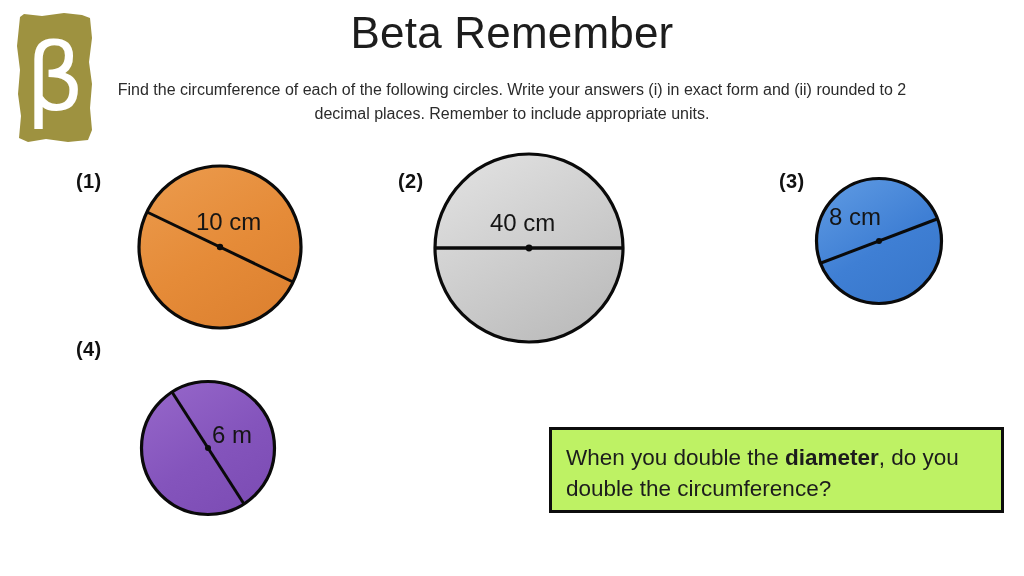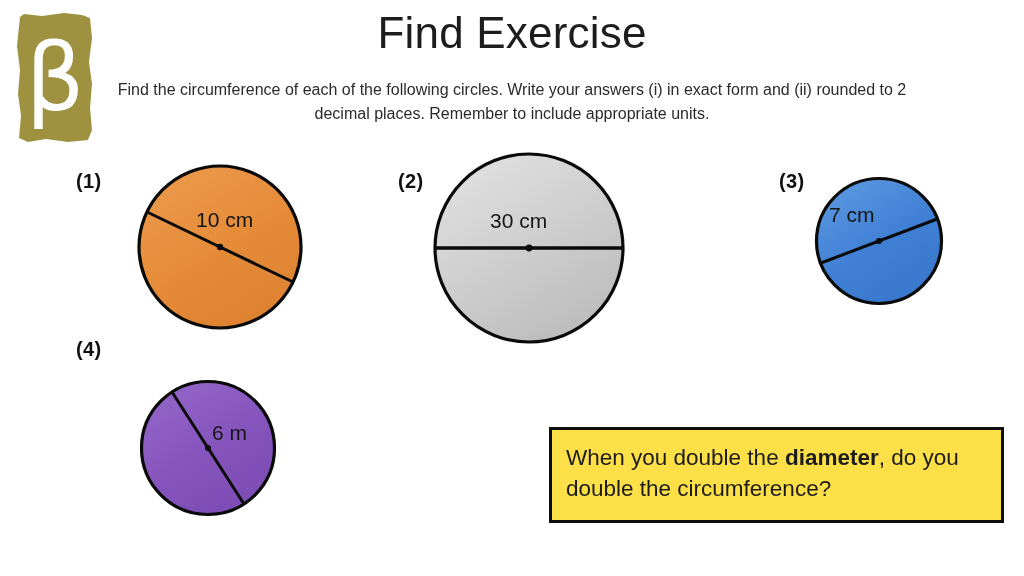--- a/index.html
+++ b/index.html
@@ -60,35 +60,35 @@
     font-weight: bold;
     color: #111111;
     letter-spacing: 0.3px;
   }
   .circle-wrap {
     position: absolute;
   }
   .circle-wrap svg { display: block; overflow: visible; }
   .dim-text {
     position: absolute;
-    font-size: 21px;
+    font-size: 24px;
     color: #151515;
     white-space: nowrap;
   }
 
   
   .question-box {
     position: absolute;
     left: 549px;
     top: 427px;
     width: 455px;
-    height: 96px;
+    height: 86px;
     border: 3px solid #0d0d0d;
     box-sizing: border-box;
-    background: #fde047;
+    background: #bef264;
   }
   .question-text {
     position: absolute;
     left: 14px;
     top: 13px;
     width: 428px;
     font-size: 22.5px;
     line-height: 1.36;
     color: #1c1c1c;
   }
@@ -97,21 +97,21 @@
 </head>
 <body>
 
 <div class="logo">
   <svg width="78" height="132" viewBox="0 0 78 132" aria-hidden="true">
     <path d="M4,5 L8,2 L26,4 L48,1 L66,3 L74,6 L76,26 L73,50 L76,72 L74,96 L76,118 L72,128 L52,130 L30,127 L12,130 L3,126 L5,104 L2,82 L4,58 L1,34 Z" fill="#9e9240"></path>
     <text x="39" y="98" text-anchor="middle" font-family="'DejaVu Sans', sans-serif" font-size="92" fill="#ffffff">β</text>
   </svg>
 </div>
 
-<div class="page-title">Find Exercise</div>
+<div class="page-title">Beta Remember</div>
 <div class="instructions">Find the circumference of each of the following circles. Write your answers (i) in exact form and (ii) rounded to 2 decimal places. Remember to include appropriate units.</div>
 
 <div class="fig">
   <div class="fig-label" style="left:76px; top:170px;">(1)</div>
   <div class="circle-wrap" style="left:136px; top:163px;">
     <svg width="168" height="168" viewBox="0 0 168 168">
       <defs>
         <linearGradient id="g1" x1="0.15" y1="0" x2="0.75" y2="1">
           <stop offset="0%" stop-color="#eb9a4c"></stop>
           <stop offset="55%" stop-color="#e58b38"></stop>
@@ -135,40 +135,40 @@
           <stop offset="0%" stop-color="#e2e2e2"></stop>
           <stop offset="50%" stop-color="#cfcfcf"></stop>
           <stop offset="100%" stop-color="#bcbcbc"></stop>
         </linearGradient>
       </defs>
       <circle cx="97" cy="97" r="94" fill="url(#g2)" stroke="#0a0a0a" stroke-width="3.2"></circle>
       <line x1="3" y1="97" x2="191" y2="97" stroke="#0a0a0a" stroke-width="3.4"></line>
       <circle cx="97" cy="97" r="3.4" fill="#0a0a0a"></circle>
     </svg>
   </div>
-  <div class="dim-text" style="left:490px; top:209px;">30 cm</div>
+  <div class="dim-text" style="left:490px; top:209px;">40 cm</div>
 </div>
 
 <div class="fig">
   <div class="fig-label" style="left:779px; top:170px;">(3)</div>
   <div class="circle-wrap" style="left:814px; top:176px;">
     <svg width="130" height="130" viewBox="0 0 130 130">
       <defs>
         <linearGradient id="g3" x1="0.15" y1="0" x2="0.8" y2="1">
           <stop offset="0%" stop-color="#5d99e2"></stop>
           <stop offset="55%" stop-color="#3f7fd4"></stop>
           <stop offset="100%" stop-color="#3877cb"></stop>
         </linearGradient>
       </defs>
       <circle cx="65" cy="65" r="62.5" fill="url(#g3)" stroke="#0a0a0a" stroke-width="3.2"></circle>
       <line x1="7" y1="87" x2="123" y2="43" stroke="#0a0a0a" stroke-width="3"></line>
       <circle cx="65" cy="65" r="3" fill="#0a0a0a"></circle>
     </svg>
   </div>
-  <div class="dim-text" style="left:829px; top:203px;">7 cm</div>
+  <div class="dim-text" style="left:829px; top:203px;">8 cm</div>
 </div>
 
 <div class="fig">
   <div class="fig-label" style="left:76px; top:338px;">(4)</div>
   <div class="circle-wrap" style="left:139px; top:379px;">
     <svg width="138" height="138" viewBox="0 0 138 138">
       <defs>
         <linearGradient id="g4" x1="0.15" y1="0" x2="0.8" y2="1">
           <stop offset="0%" stop-color="#9566c9"></stop>
           <stop offset="55%" stop-color="#8454bc"></stop>

